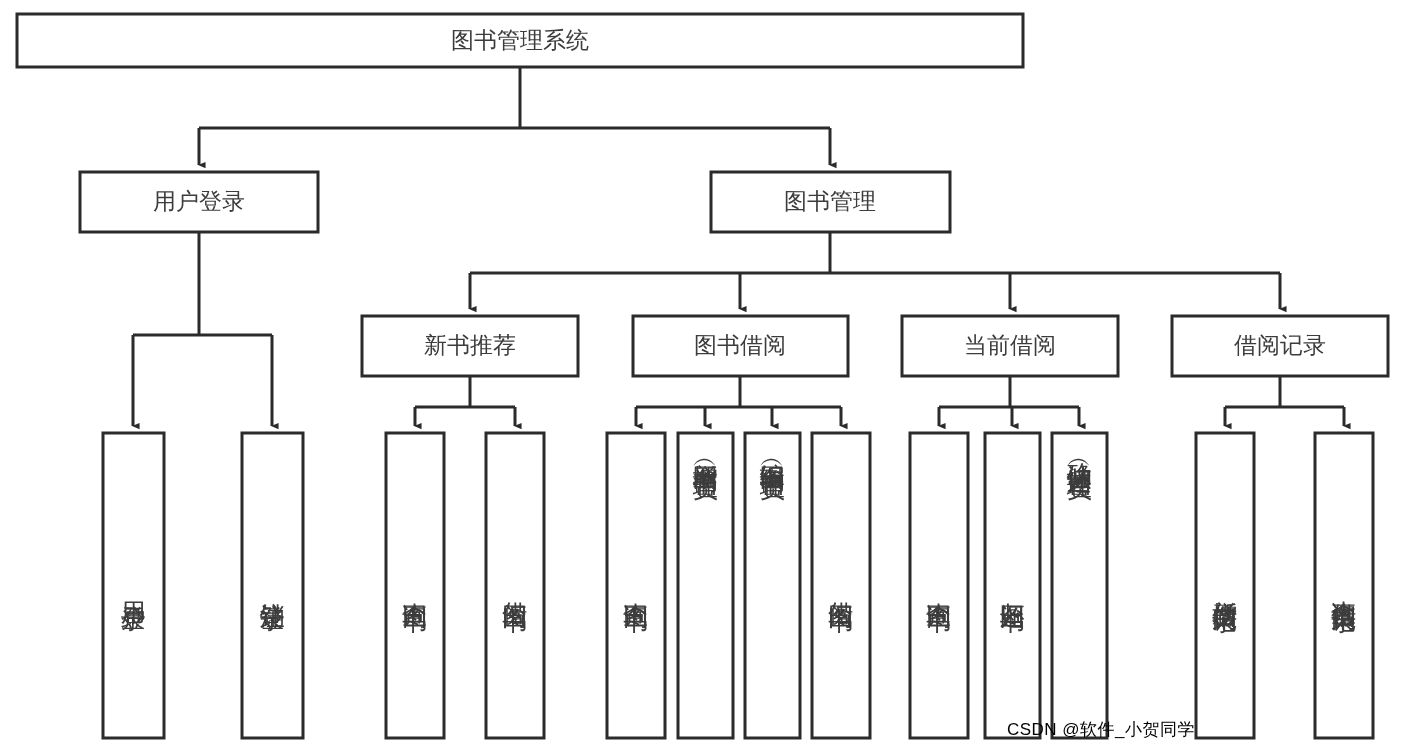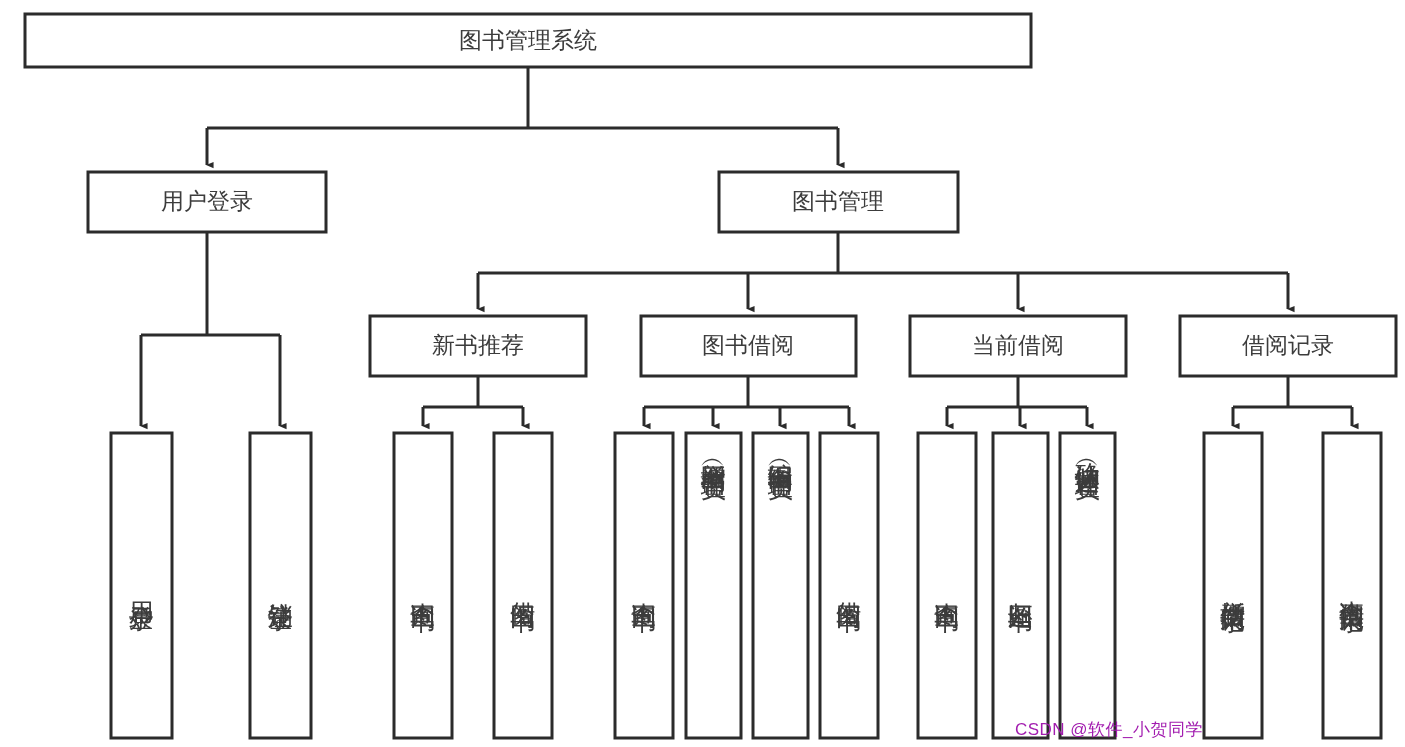--- a/index.html
+++ b/index.html
@@ -1,21 +1,21 @@
 <!DOCTYPE html>
 <html><head>
 <meta charset="utf-8">
 <title>图书管理系统 功能结构图</title>
 <style>
   html,body{margin:0;padding:0;background:#ffffff;}
   body{
     font-family:"Liberation Sans","DejaVu Sans",sans-serif;
     width:1405px;height:747px;overflow:hidden;
   }
-  #diagram-root{position:relative;width:1203px;height:747px;background:#fff;margin-left:8px;}
+  #diagram-root{position:relative;width:1203px;height:747px;background:#fff;}
   svg#tree{position:absolute;left:0;top:0;width:1405px;height:747px;display:block;}
   .node-rect{fill:#ffffff;stroke:#2b2b2b;stroke-width:3;}
   .edge{stroke:#2b2b2b;stroke-width:3;fill:none;}
   .node-label{
     fill:#3c3c3c;
     font-family:"Liberation Sans","DejaVu Sans",sans-serif;
     text-anchor:middle;
     dominant-baseline:middle;
   }
   .node-label.horiz{font-size:23px;}
@@ -35,21 +35,21 @@
     letter-spacing:2px;
     color:#3c3c3c;
     white-space:nowrap;
     font-family:"Liberation Sans","DejaVu Sans",sans-serif;
   }
   #watermark{
     position:absolute;
     right:8px;
     bottom:6px;
     font-size:17px;
-    color:#a21caf;
+    color:#000000;
     font-family:"Liberation Sans","DejaVu Sans",sans-serif;
     letter-spacing:0.5px;
     user-select:none;
   }
 </style>
 </head>
 <body>
 
 <div id="diagram-root">
 

